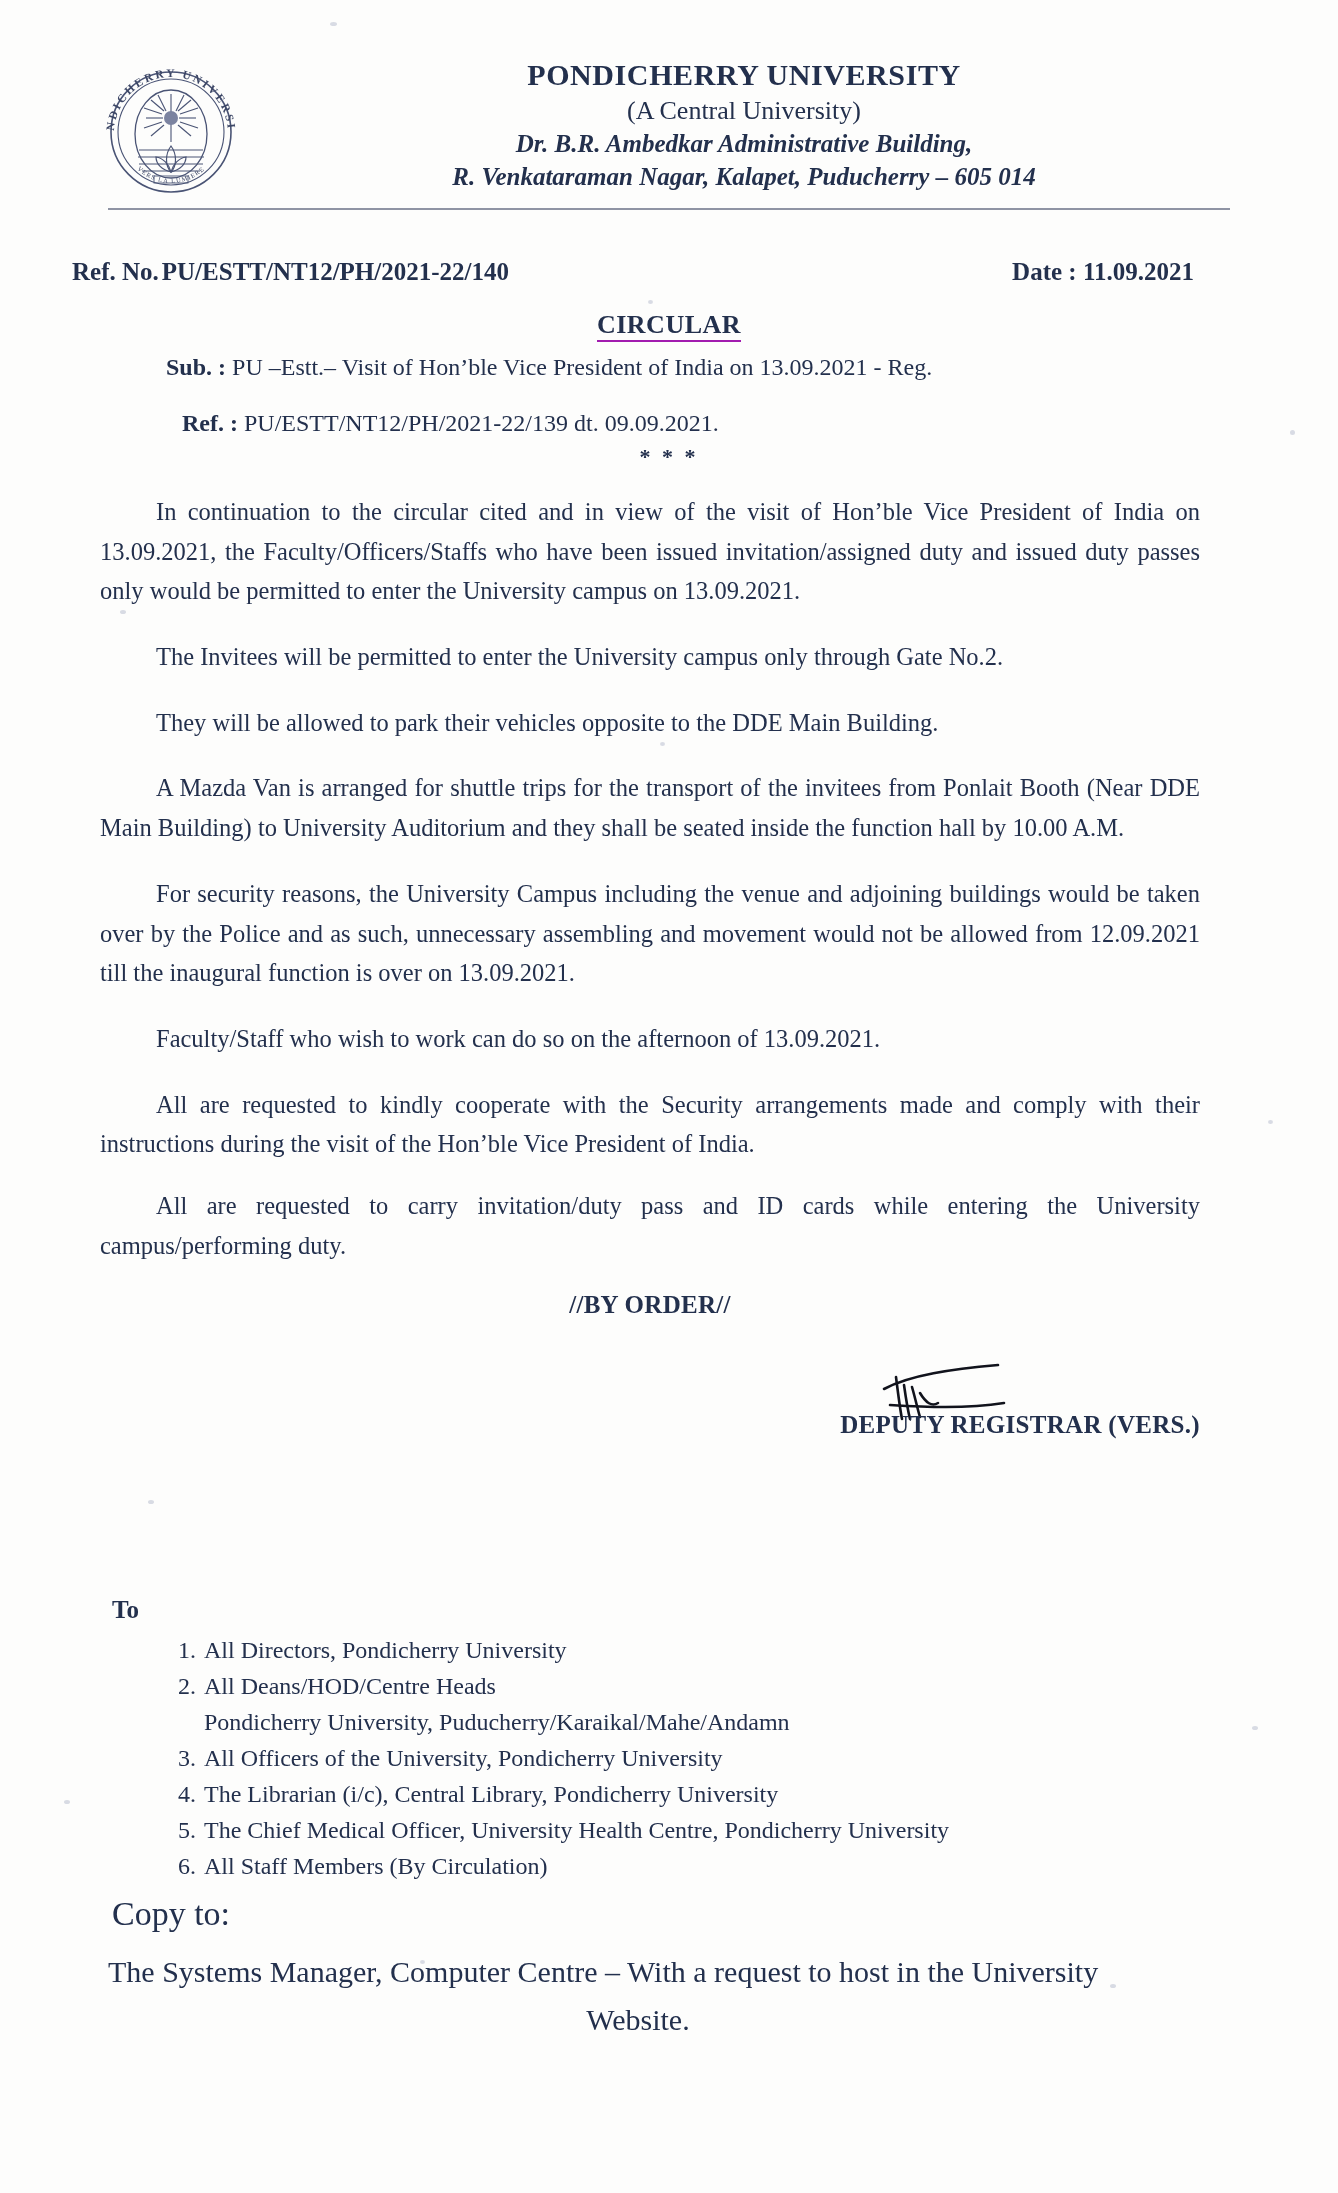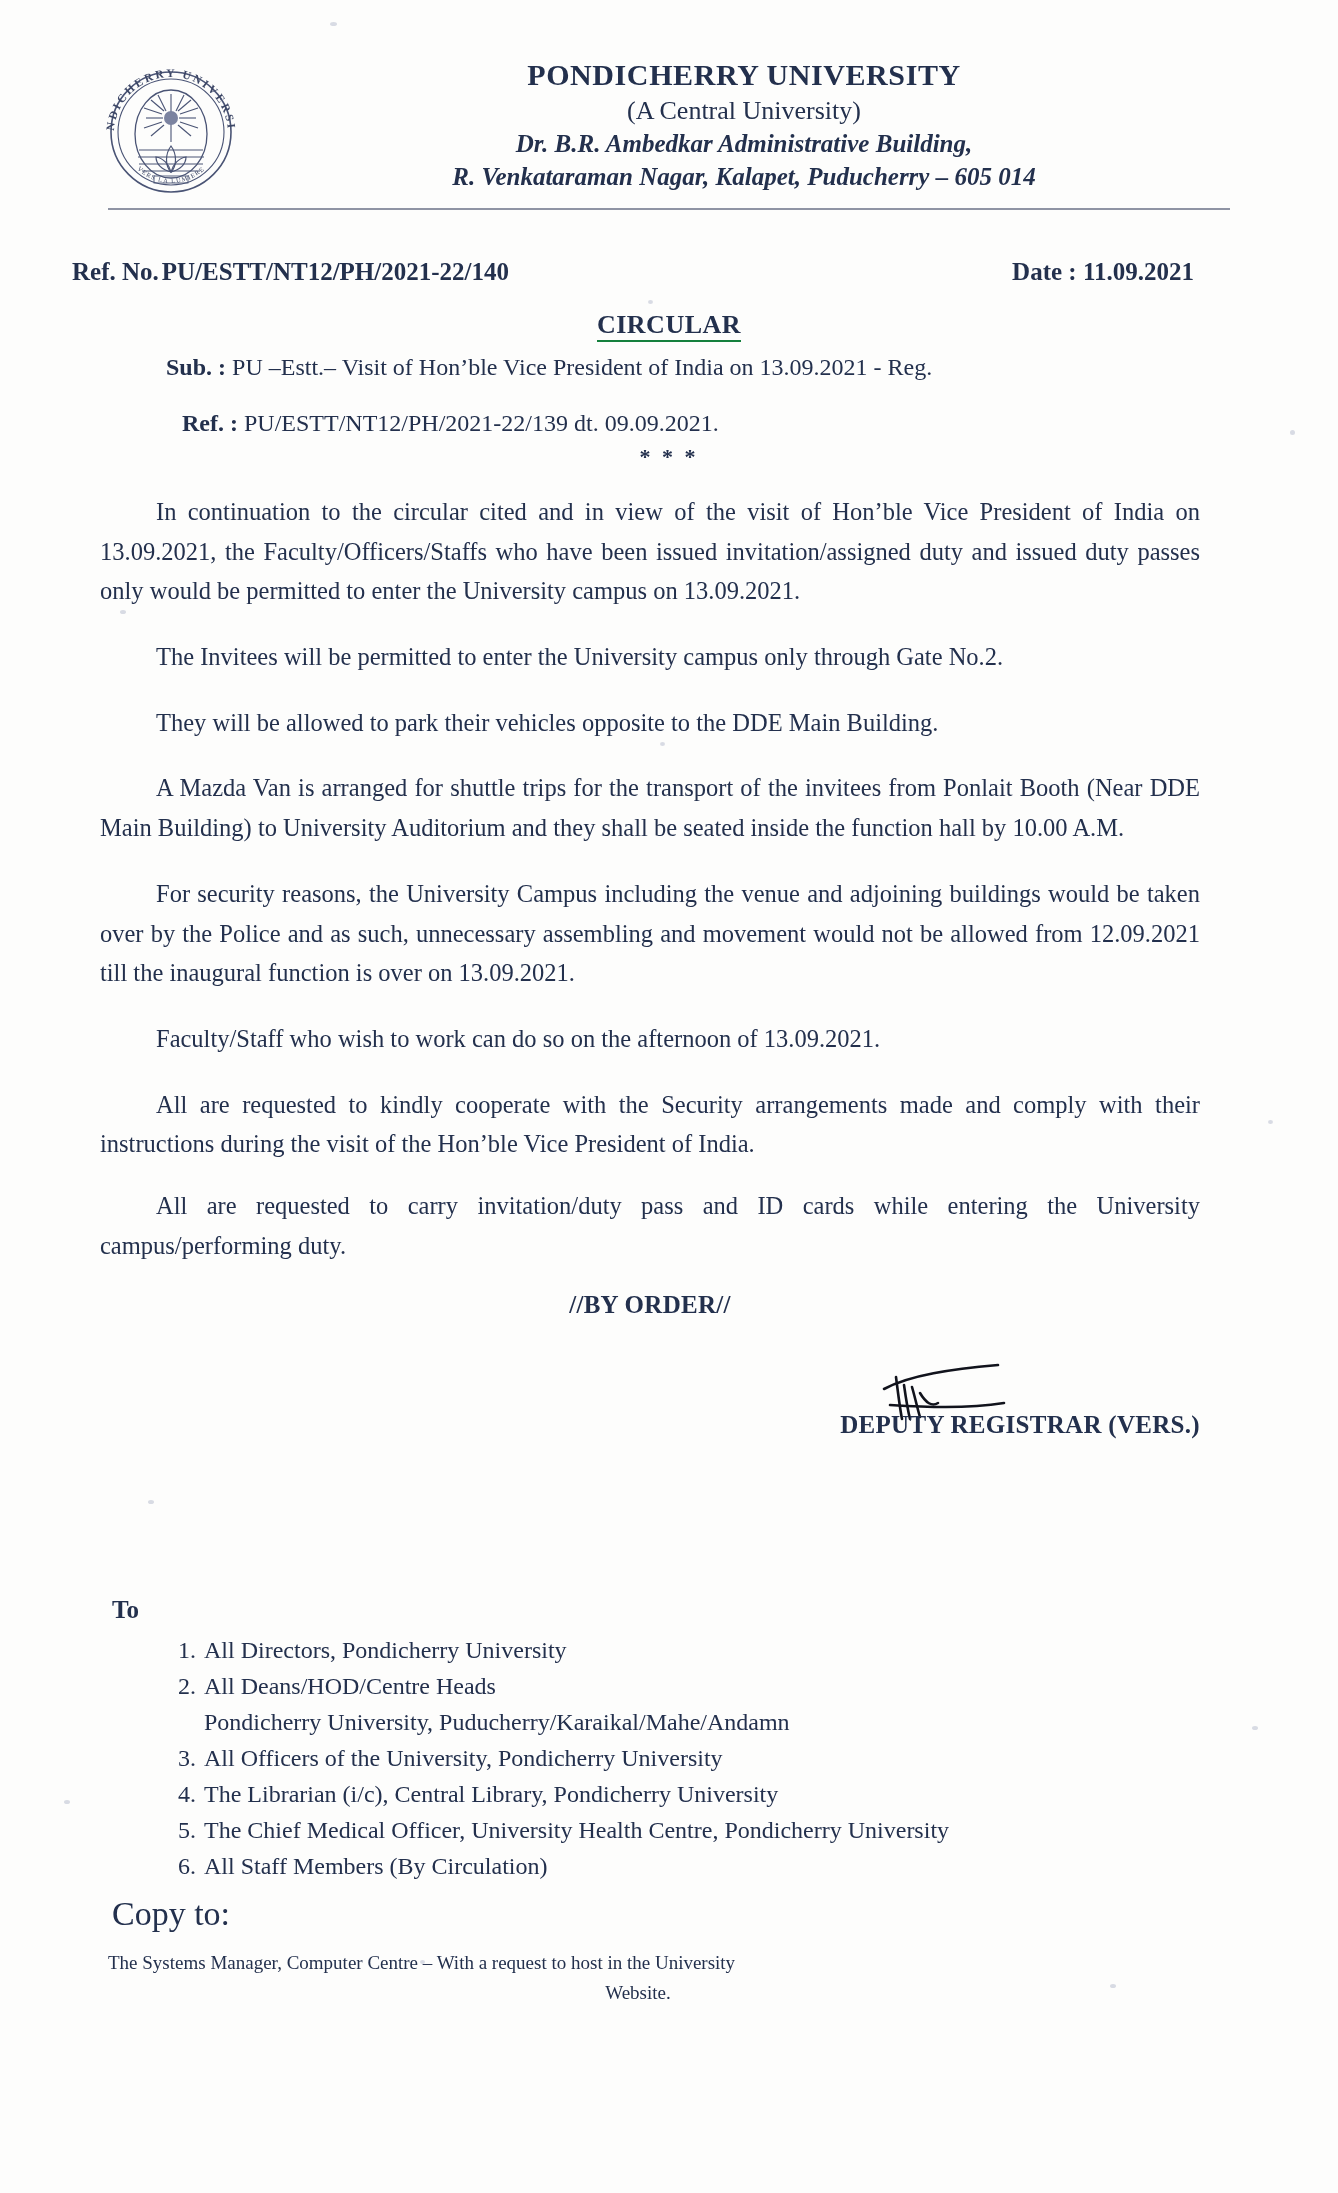--- a/index.html
+++ b/index.html
@@ -90,21 +90,21 @@
   .circular {
     position: absolute;
     left: 0; right: 0;
     top: 310px;
     text-align: center;
     font-size: 26px;
     font-weight: bold;
     letter-spacing: .5px;
   }
   .circular span {
-    border-bottom: 2px solid #15803d;
+    border-bottom: 2px solid #a21caf;
     padding-bottom: 1px;
   }
   
   .subline {
     position: absolute;
     left: 166px;
     top: 354px;
     font-size: 24px;
   }
   .subline b { font-weight: bold; }
@@ -204,21 +204,21 @@
     left: 112px;
     top: 1895px;
     font-size: 34px;
     font-weight: normal;
   }
   .copy-body {
     position: absolute;
     left: 108px;
     right: 170px;
     top: 1948px;
-    font-size: 19px;
+    font-size: 30px;
     line-height: 1.6;
     text-align: justify;
   }
   .copy-body .second {
     display: block;
     text-align: center;
   }
 </style>
 </head>
 <body>

